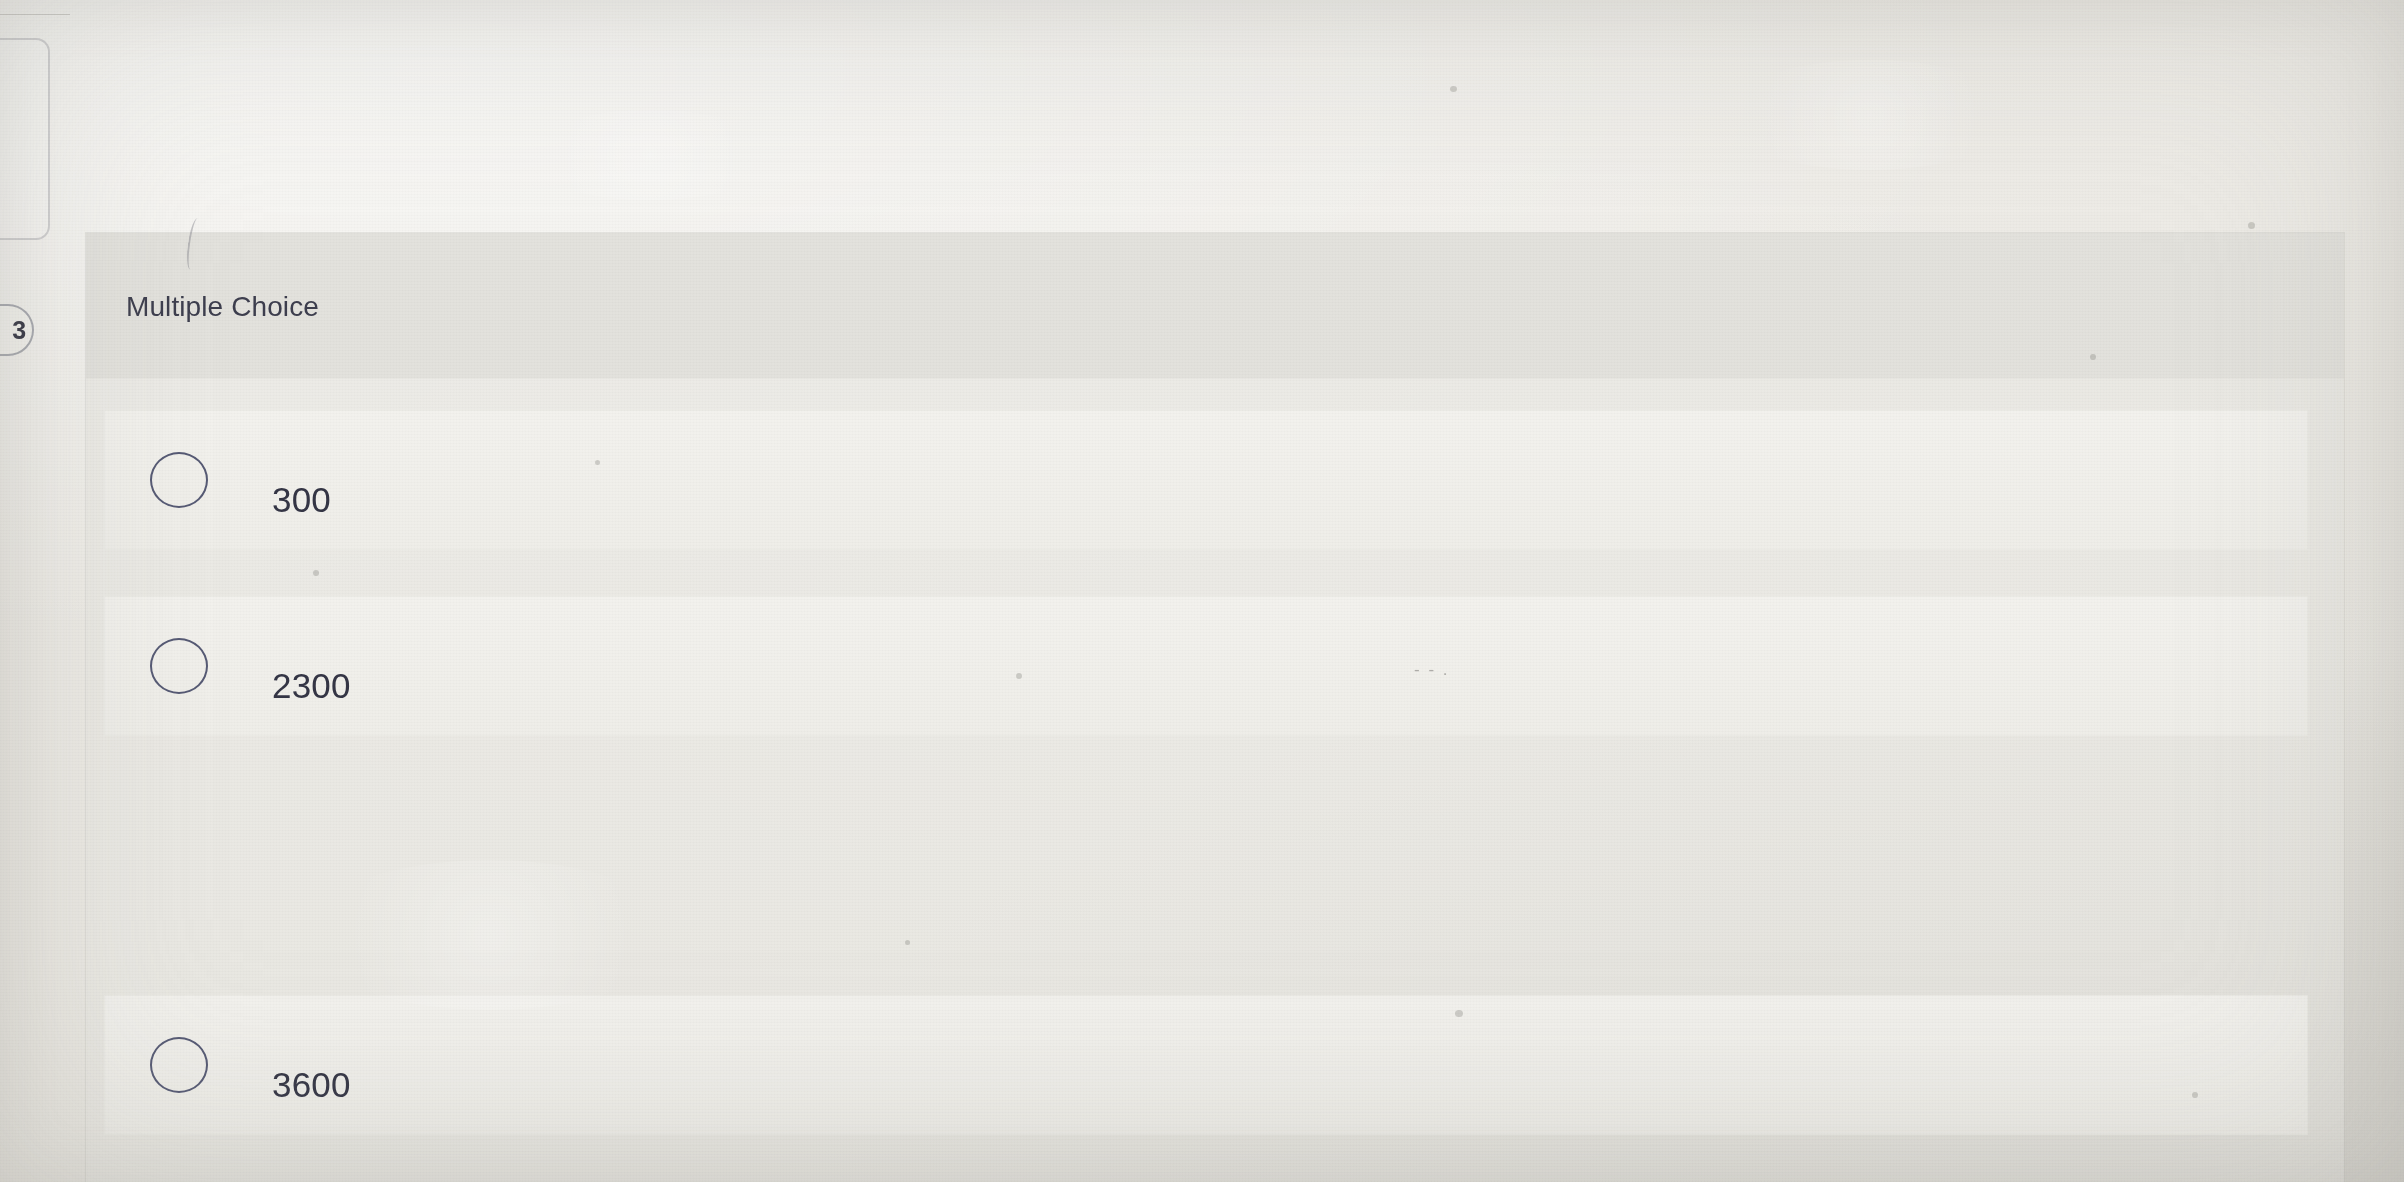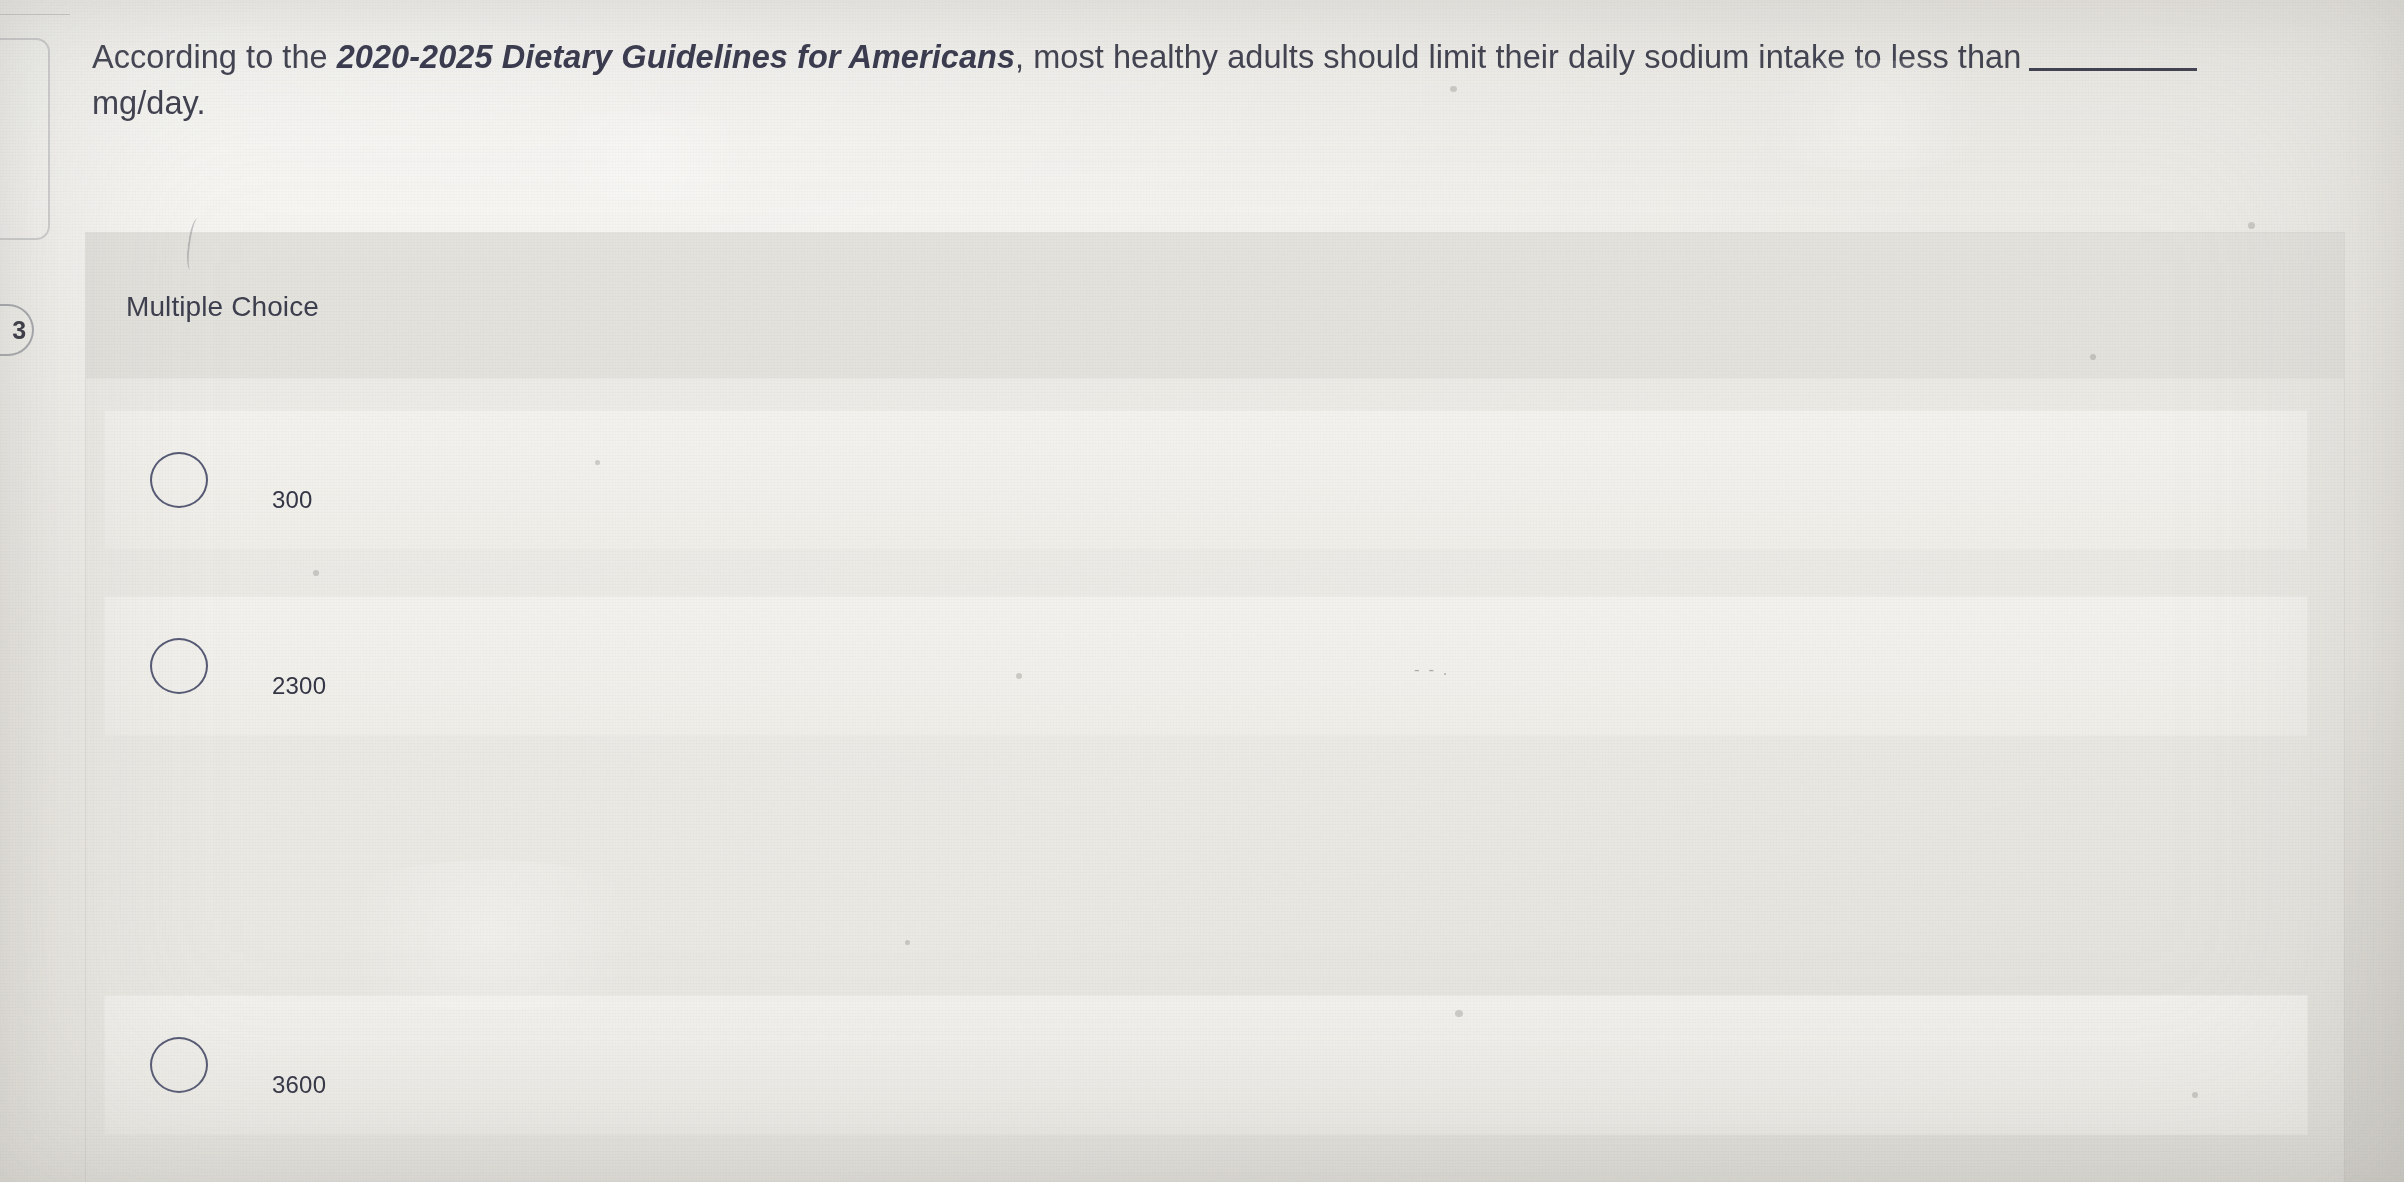--- a/index.html
+++ b/index.html
@@ -156,21 +156,21 @@
     margin-left: 46px;
     width: 54px;
     height: 52px;
     border: 2.5px solid #565a74;
     border-radius: 50%;
     background: transparent;
   }
 
   .option-label {
     margin-left: 64px;
-    font-size: 24px;
+    font-size: 35px;
     color: #343545;
     letter-spacing: 0.2px;
     margin-top: 40px;
   }
 
   
   .speck {
     position: absolute;
     border-radius: 50%;
     background: rgba(120,118,112,0.30);
@@ -208,24 +208,20 @@
 <div id="screen">
 
   <div id="photo-base"></div>
 
   <div class="rail-hairline"></div>
   <div class="rail-card"></div>
   <div class="rail-badge">
     <span class="rail-badge-num">3</span>
   </div>
 
-  <div id="question-prompt">
-    <span>According to the </span><span class="src-title">2020-2025 Dietary Guidelines for Americans</span><span>, most healthy adults should limit their daily sodium intake to less than</span><span class="blank-line"></span><br>
-    <span>mg/day.</span>
-  </div>
 
   <div id="answer-card">
 
     <div id="card-type-label">Multiple Choice</div>
 
     <div class="option-row" style="top:177px">
       <span class="option-radio"></span>
       <span class="option-label">300</span>
     </div>
 

